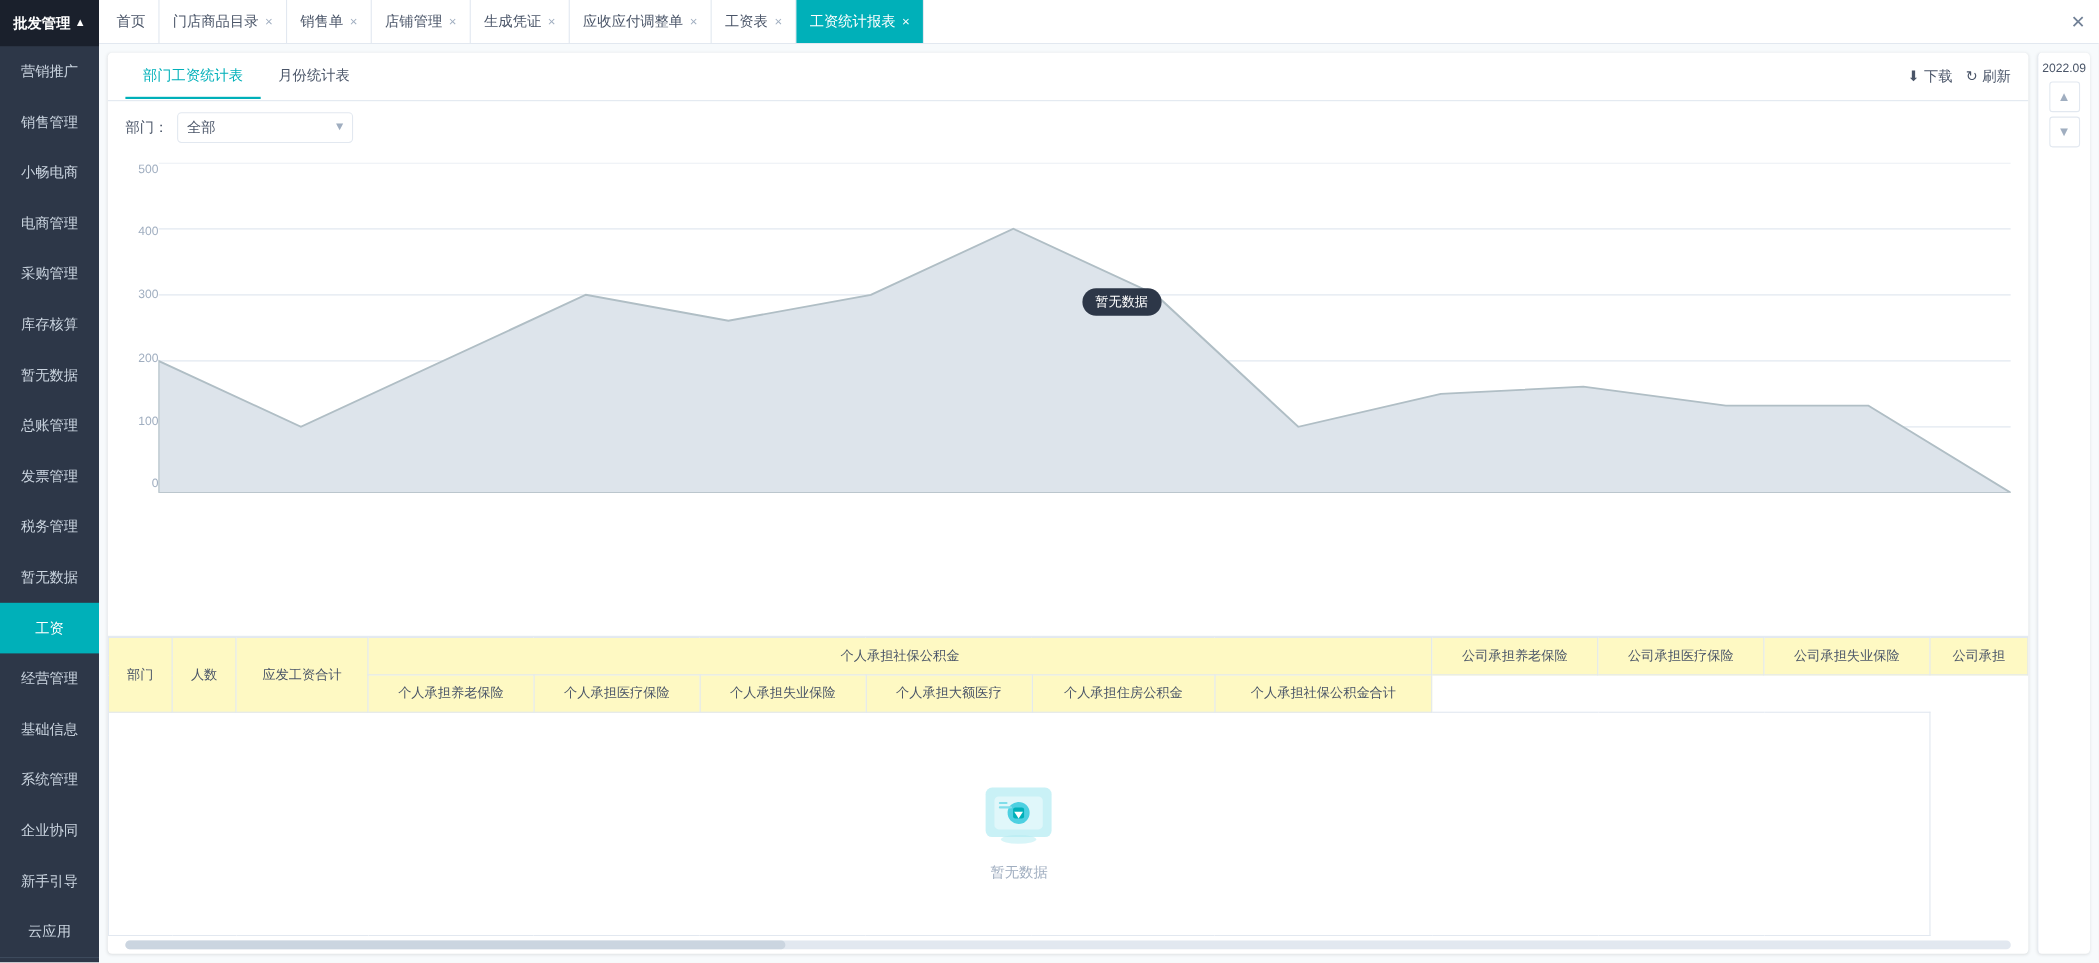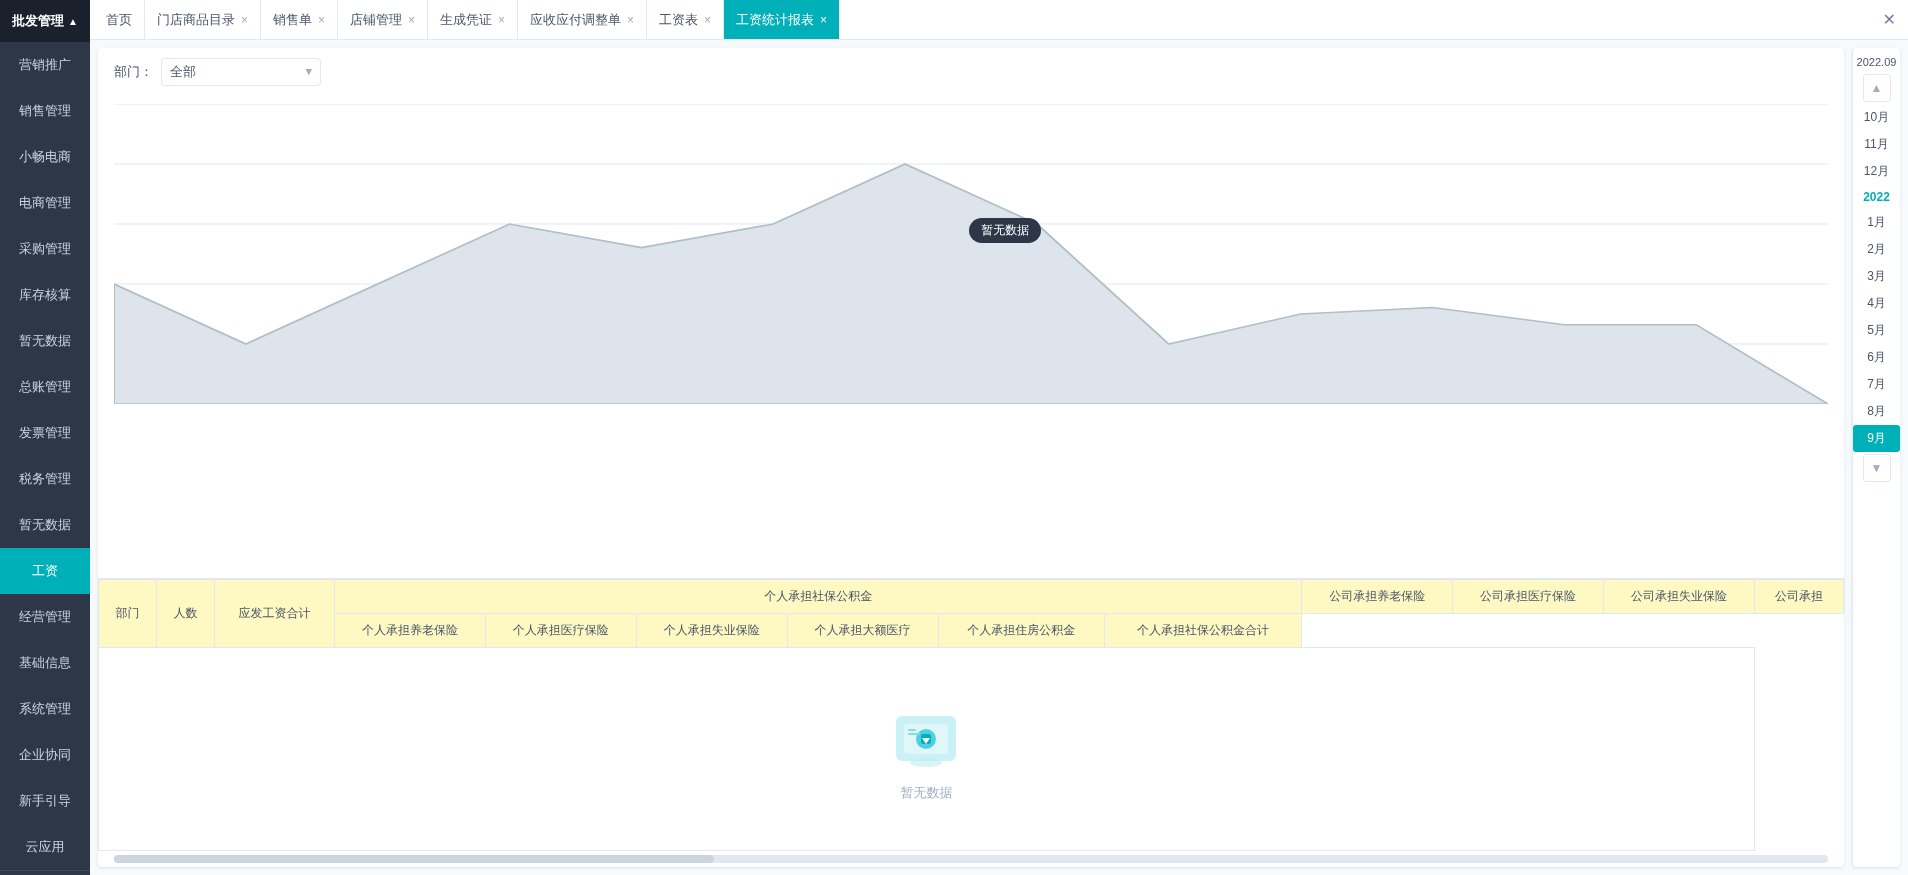--- a/index.html
+++ b/index.html
@@ -444,31 +444,55 @@
       </div>
     <div class="tab-bar-end">
       <span class="close-btn">✕</span>
     </div>
   </div>
 
   <div class="content">
 
     <div class="content-main">
 
+      <div class="sub-tab-bar">
+        <div class="sub-tabs">
+          <div class="sub-tab active">部门工资统计表</div>
+          <div class="sub-tab">月份统计表</div>
+        </div>
+        <div class="sub-tab-actions">
+          <div class="action-btn">
+            <span>⬇</span>
+            <span>下载</span>
+          </div>
+          <div class="action-btn">
+            <span>↻</span>
+            <span>刷新</span>
+          </div>
+        </div>
+      </div>
 
       <div class="filter-row">
         <span class="filter-label">部门：</span>
         <div class="filter-select">
           <span>全部</span>
           <span class="arrow">▼</span>
         </div>
       </div>
 
       <div class="chart-area">
         <div class="chart-wrapper">
+          <div class="chart-y-axis">
+            <span class="y-label">500</span>
+            <span class="y-label">400</span>
+            <span class="y-label">300</span>
+            <span class="y-label">200</span>
+            <span class="y-label">100</span>
+            <span class="y-label">0</span>
+          </div>
           <div class="chart-svg-container">
             <svg width="100%" height="100%" viewBox="0 0 1300 280" preserveAspectRatio="none">
 
               <line x1="0" y1="0" x2="1300" y2="0" stroke="#e2e8f0" stroke-width="1"></line>
               <line x1="0" y1="56" x2="1300" y2="56" stroke="#e2e8f0" stroke-width="1"></line>
               <line x1="0" y1="112" x2="1300" y2="112" stroke="#e2e8f0" stroke-width="1"></line>
               <line x1="0" y1="168" x2="1300" y2="168" stroke="#e2e8f0" stroke-width="1"></line>
               <line x1="0" y1="224" x2="1300" y2="224" stroke="#e2e8f0" stroke-width="1"></line>
               <line x1="0" y1="280" x2="1300" y2="280" stroke="#b0bec5" stroke-width="1"></line>
 
@@ -525,31 +549,16 @@
       </div>
 
       <div class="h-scrollbar">
         <div class="h-scrollbar-thumb"></div>
       </div>
     </div>
 
     <div class="right-panel">
       <div class="right-panel-date">2022.09</div>
       <div class="right-panel-nav">▲</div>
-      <div id="right-panel-months" style="width:100%;">
-          <div class="right-panel-month">10月</div>
-          <div class="right-panel-month">11月</div>
-          <div class="right-panel-month">12月</div>
-          <div class="right-panel-month year-label">2022</div>
-          <div class="right-panel-month">1月</div>
-          <div class="right-panel-month">2月</div>
-          <div class="right-panel-month">3月</div>
-          <div class="right-panel-month">4月</div>
-          <div class="right-panel-month">5月</div>
-          <div class="right-panel-month">6月</div>
-          <div class="right-panel-month">7月</div>
-          <div class="right-panel-month">8月</div>
-          <div class="right-panel-month active-month">9月</div>
-        </div>
       <div class="right-panel-nav">▼</div>
     </div>
   </div>
 </div>
 
 </body></html>

